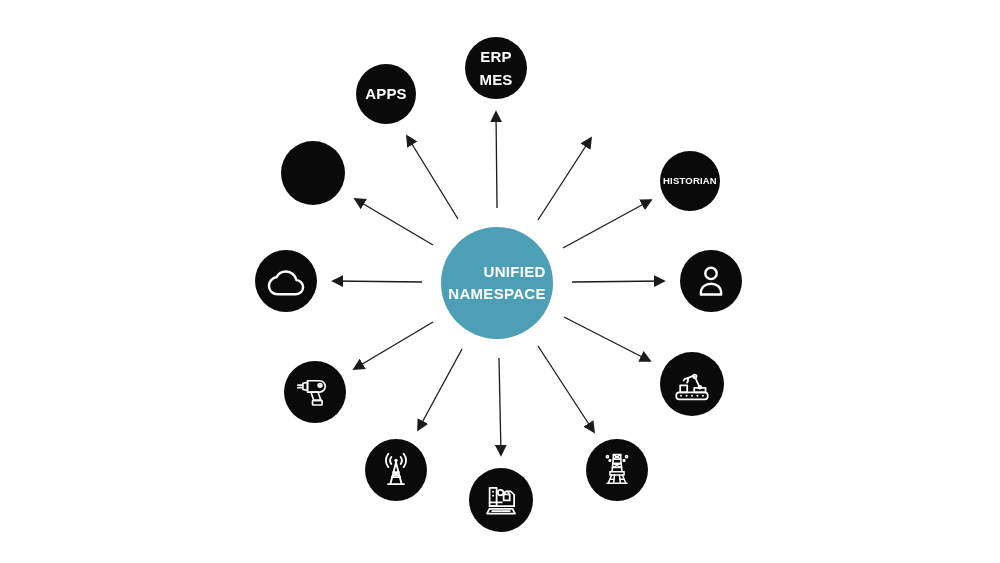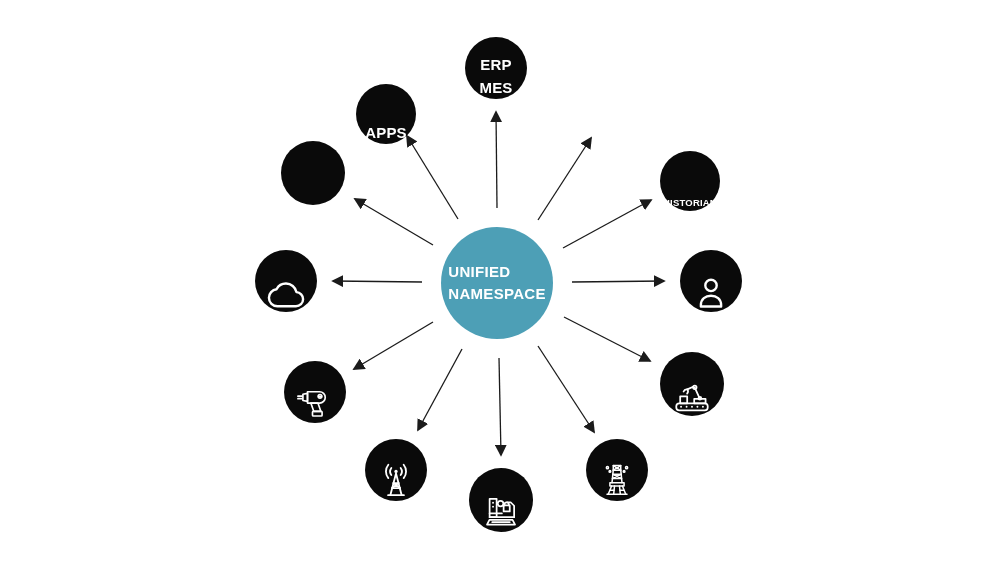--- a/index.html
+++ b/index.html
@@ -22,33 +22,33 @@
   }
   .arrows{position:absolute;left:0;top:0;width:1000px;height:563px;}
   .arrows line{stroke:var(--arrow);stroke-width:1.3;}
   .node{
     position:absolute;
     background:var(--node-bg);
     border-radius:50%;
     display:flex;
     flex-direction:column;
     align-items:center;
-    justify-content:flex-end;
+    justify-content:center;
     text-align:center;
     box-sizing:border-box;
   }
   .hub{
     position:absolute;
     background:var(--hub-bg);
     border-radius:50%;
     display:flex;
     flex-direction:column;
     align-items:center;
     justify-content:center;
-    text-align:left;
+    text-align:right;
   }
   .hub-label{
     color:var(--hub-text);
     font-weight:bold;
     font-size:15px;
     letter-spacing:.3px;
     line-height:1.5;
   }
   .node-label{
     color:var(--node-text);
@@ -92,21 +92,21 @@
     </div>
   </div>
 
   <div class="node" style="left:465px;top:37px;width:62px;height:62px;">
     <div class="node-label">
       <span style="display:block">ERP</span>
       <span style="display:block">MES</span>
     </div>
   </div>
 
-  <div class="node" style="left:356px;top:84px;width:60px;height:60px;">
+  <div class="node" style="left:356px;top:64px;width:60px;height:60px;">
     <div class="node-label">APPS</div>
   </div>
 
 
   <div class="node" style="left:660px;top:151px;width:60px;height:60px;">
     <div class="node-label node-label--small">HISTORIAN</div>
   </div>
 
   <div class="node" style="left:680px;top:250px;width:62px;height:62px;">
     <svg viewBox="0 0 24 24" width="38" height="38" fill="none" stroke="#fff" stroke-width="1.5" stroke-linejoin="round" stroke-linecap="round">

